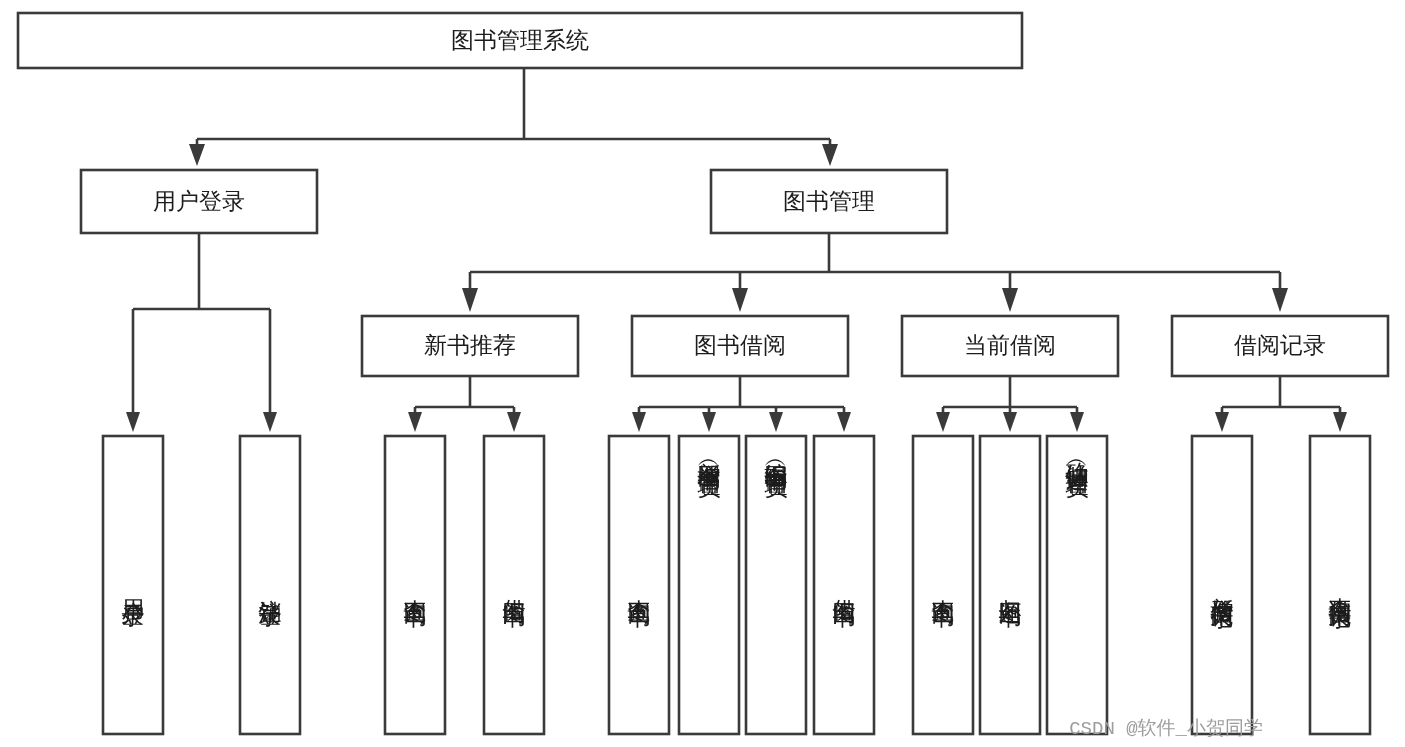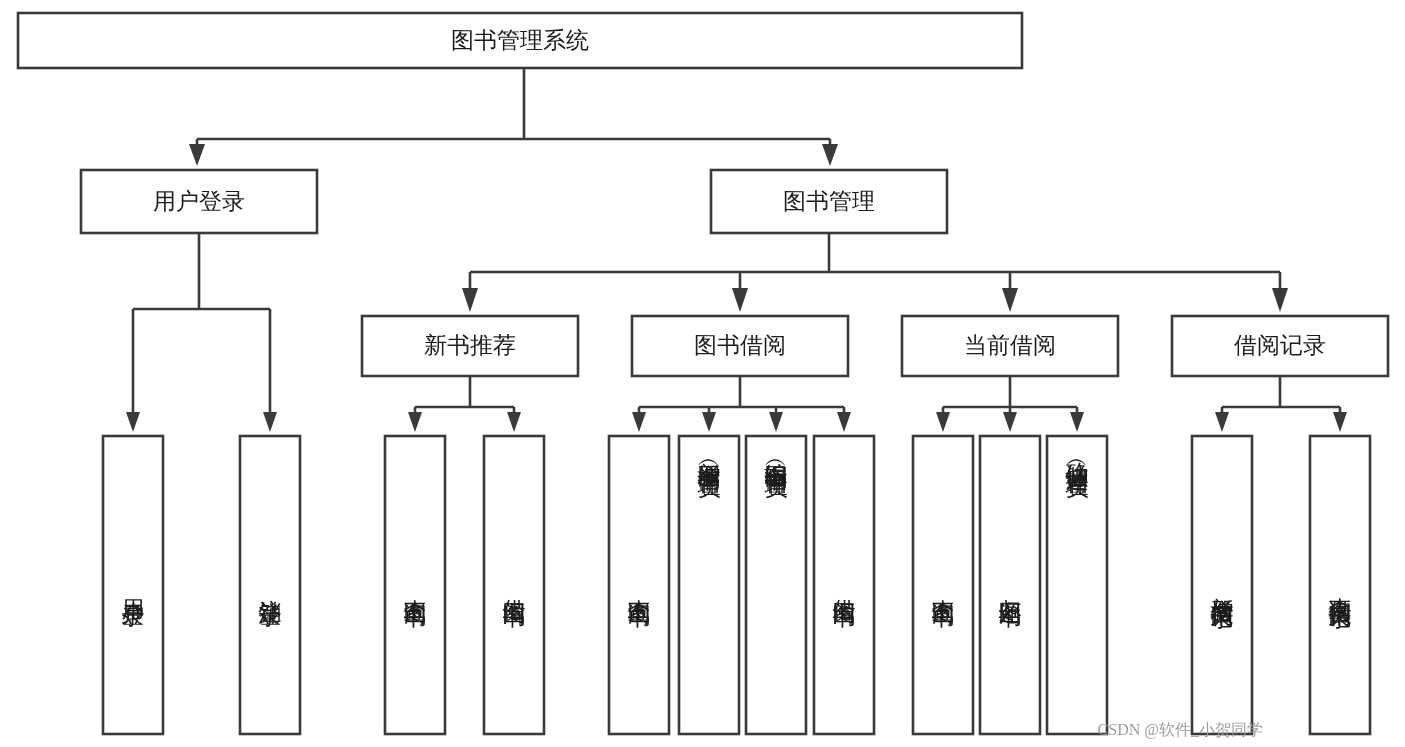--- a/index.html
+++ b/index.html
@@ -61,22 +61,22 @@
     letter-spacing: 2px;
     text-align: center;
     white-space: nowrap;
     pointer-events: none;
     user-select: none;
   }
   .watermark {
     position: absolute;
     right: 12px;
     bottom: 6px;
-    font-family: Liberation Serif, serif;
-    font-size: 16px;
+    font-family: Liberation Mono, monospace;
+    font-size: 19px;
     color: #9d9d9d;
     white-space: nowrap;
     user-select: none;
     text-align: center;
   }
 </style>
 </head>
 <body>
 
 <div id="diagram-root">

